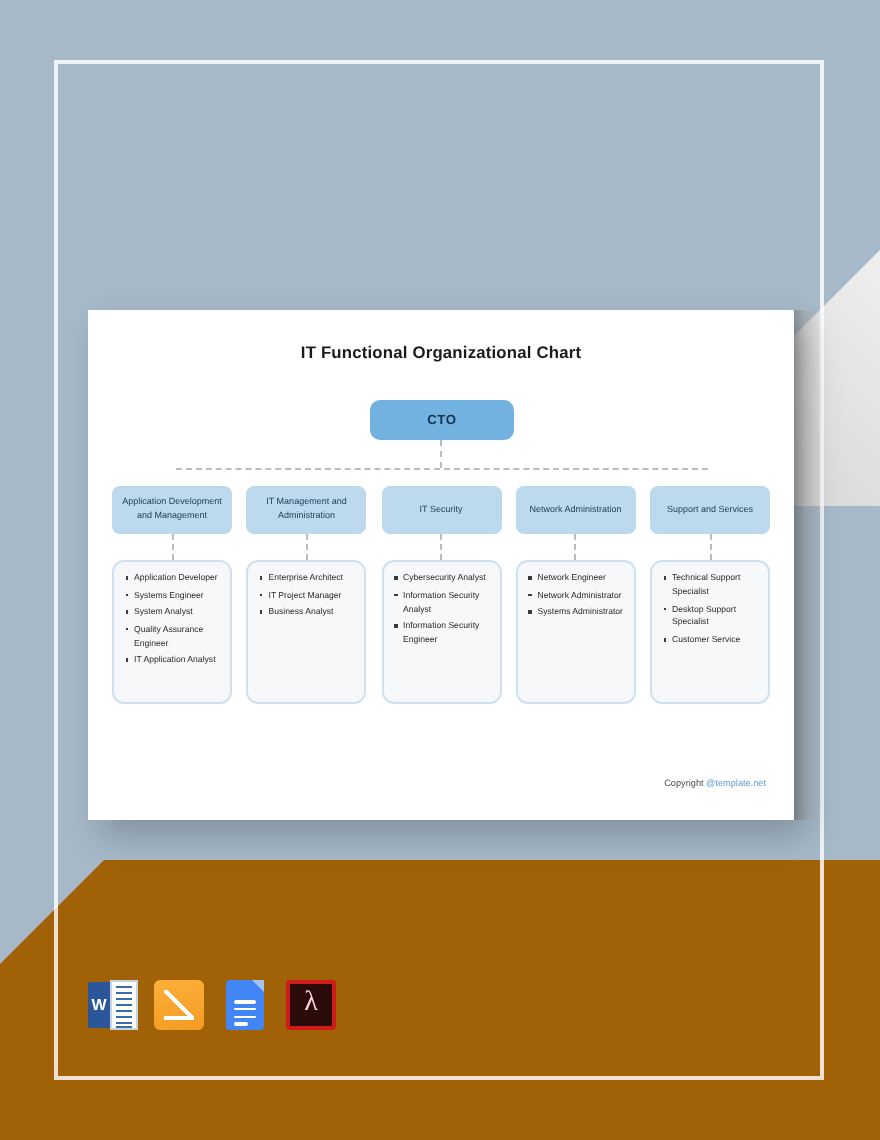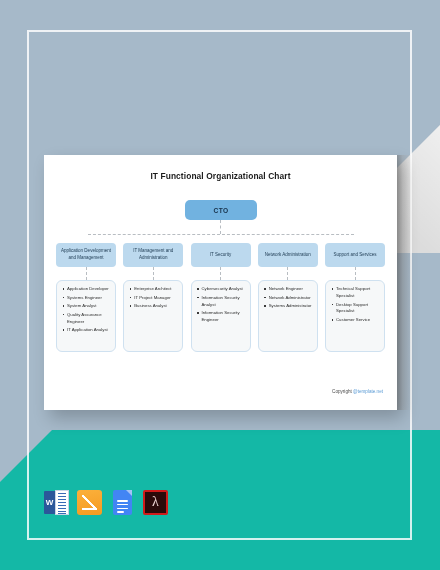--- a/index.html
+++ b/index.html
@@ -12,21 +12,21 @@
     height: 570px;
     overflow: hidden;
     font-family: "Liberation Sans", sans-serif;
   }
 
   
   #page {
     position: relative;
     width: 440px;
     height: 570px;
-    background: #14b8a6;
+    background: #a16207;
     overflow: hidden;
   }
 
   
   .bg-top {
     position: absolute;
     left: 0; top: 0;
     width: 440px; height: 430px;
     background: #a6b9c9;
   }

